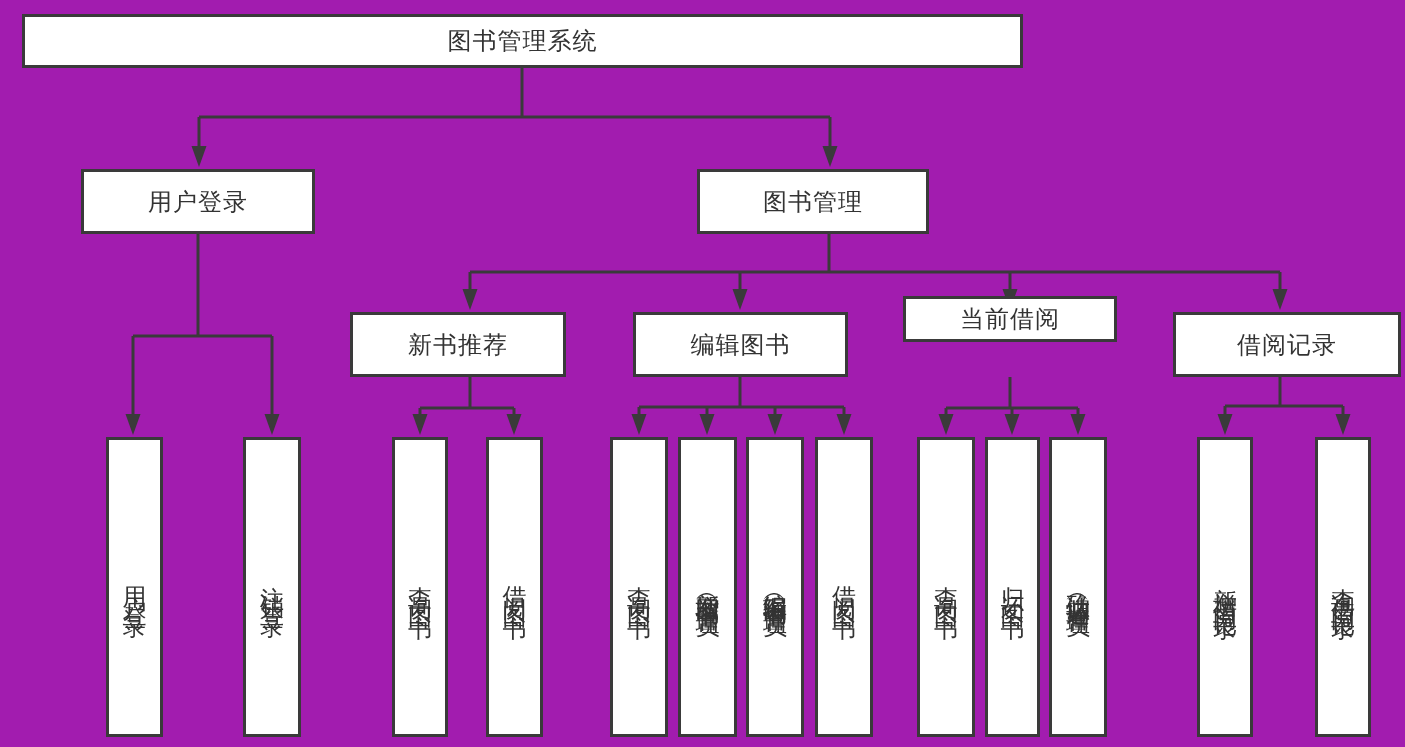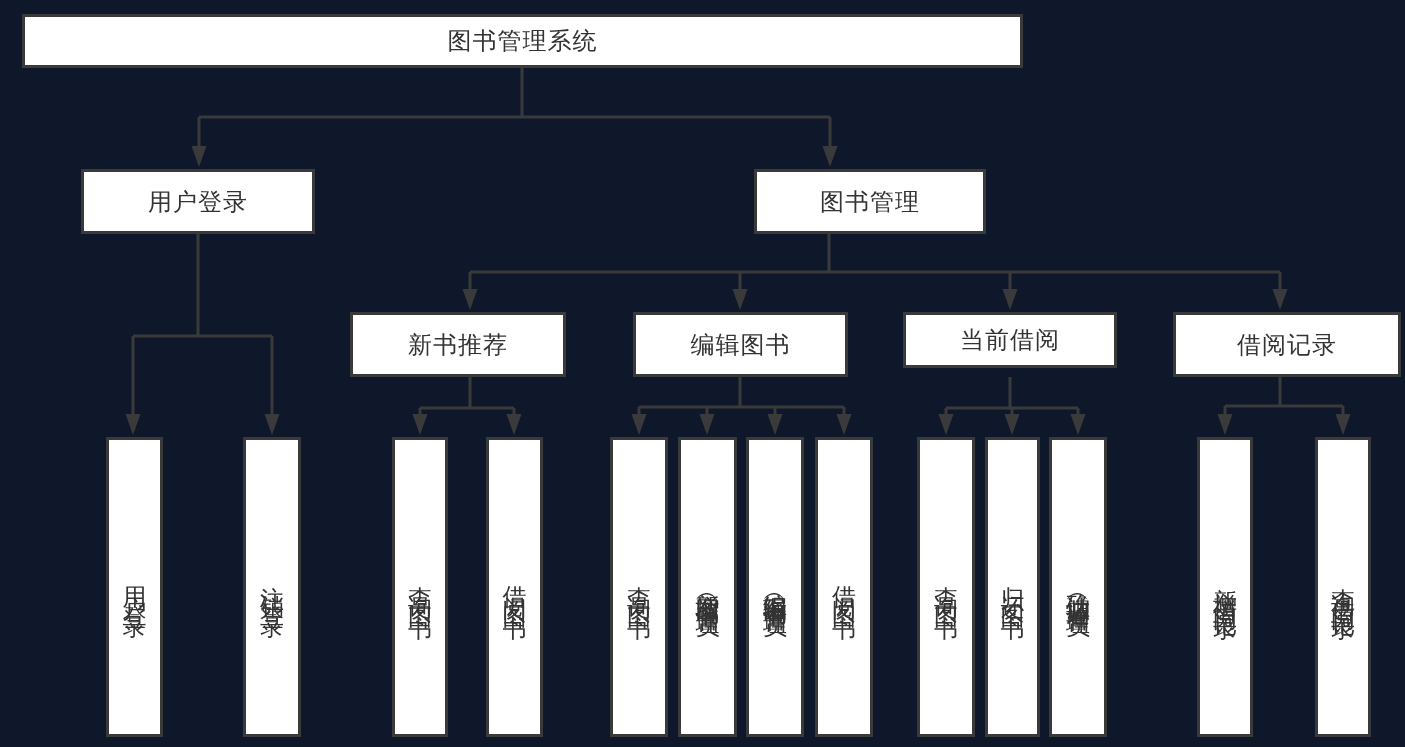--- a/index.html
+++ b/index.html
@@ -1,19 +1,19 @@
 <!DOCTYPE html>
 <html><head>
 <meta charset="utf-8">
 <style>
   html,body{margin:0;padding:0;background:#fff;}
   .canvas{
     position:relative;
     width:1405px;height:747px;
-    background:#0f172a;
+    background:#a21caf;
     font-family:"Liberation Sans","DejaVu Sans",sans-serif;
     color:#333333;
     overflow:hidden;
   }
   .connectors{position:absolute;left:0;top:0;width:1405px;height:747px;}
   .node{
     position:absolute;
     box-sizing:border-box;
     border:3px solid #3a3a3a;
     background:#ffffff;
@@ -93,31 +93,31 @@
     </g>
   </svg>
 
   <div class="node" style="left:22px;top:14px;width:1001px;height:54px;">
     <span>图书管理系统</span>
   </div>
 
   <div class="node" style="left:81px;top:169px;width:234px;height:65px;">
     <span>用户登录</span>
   </div>
-  <div class="node" style="left:754px;top:169px;width:232px;height:65px;">
+  <div class="node" style="left:697px;top:169px;width:232px;height:65px;">
     <span>图书管理</span>
   </div>
 
   <div class="node" style="left:350px;top:312px;width:216px;height:65px;">
     <span>新书推荐</span>
   </div>
   <div class="node" style="left:633px;top:312px;width:215px;height:65px;">
     <span>编辑图书</span>
   </div>
-  <div class="node" style="left:903px;top:312px;width:214px;height:56px;">
+  <div class="node" style="left:903px;top:296px;width:214px;height:46px;">
     <span>当前借阅</span>
   </div>
   <div class="node" style="left:1173px;top:312px;width:228px;height:65px;">
     <span>借阅记录</span>
   </div>
 
   <div class="node leaf" style="left:106px;top:437px;width:57px;height:300px;">
     <span>用户登录</span>
   </div>
   <div class="node leaf" style="left:243px;top:437px;width:58px;height:300px;">

